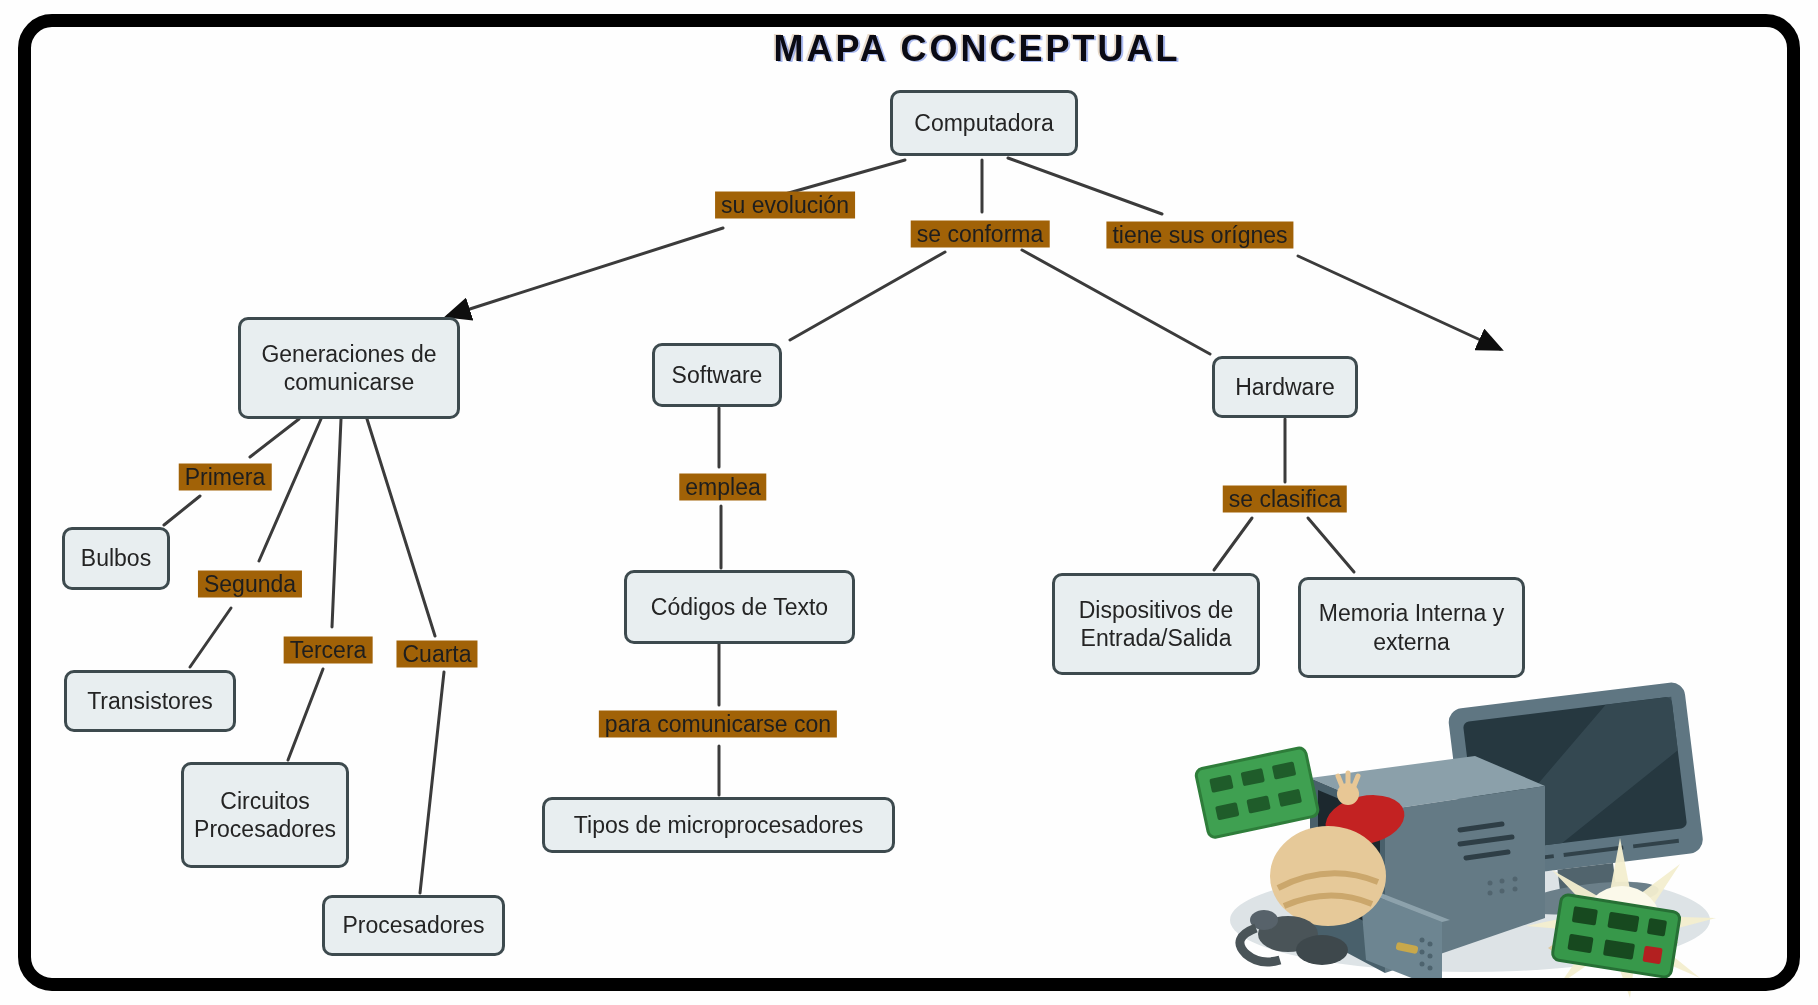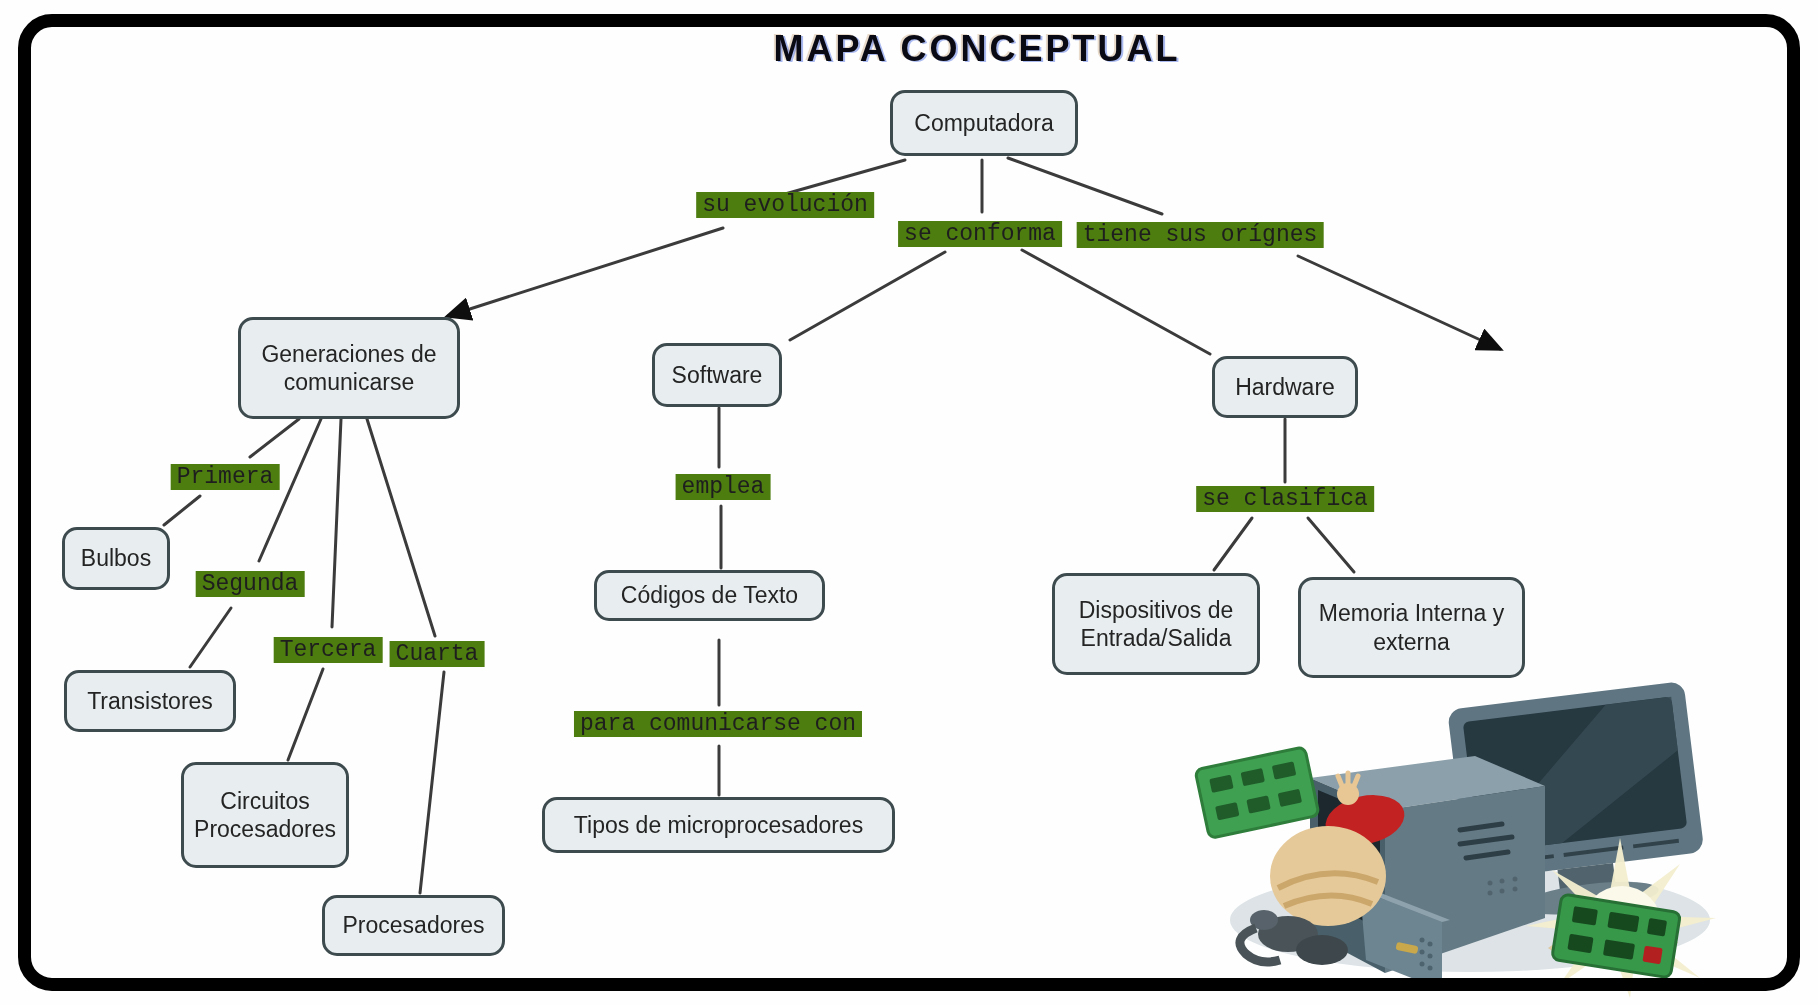--- a/index.html
+++ b/index.html
@@ -12,27 +12,27 @@
     border:13px solid #000;border-radius:34px;pointer-events:none;
   }
   .map-title{
     position:absolute;left:977px;top:28px;transform:translateX(-50%);
     font-size:36px;font-weight:bold;letter-spacing:3px;color:#0a0a14;white-space:nowrap;
     text-shadow:2px 1px 0 rgba(45,85,220,0.40), -2px -1px 0 rgba(160,95,25,0.22);
   }
   .edges-svg{position:absolute;left:0;top:0;}
   .node{
     position:absolute;display:flex;align-items:center;justify-content:center;
-    background:#e8eef0;border:3px solid #3d4a4e;border-radius:15px;
+    background:#e8eef0;border:3px solid #3d4a4e;border-radius:10px;
     color:#242424;font-size:23px;line-height:1.22;text-align:center;
     box-sizing:border-box;padding:2px 12px;
   }
   .edge-label{
     position:absolute;transform:translate(-50%,-50%);
-    background:#4d7c0f;padding:0 6px;color:#1e1e1e;font-size:23px;white-space:nowrap;font-family:Liberation Mono, monospace;
+    background:#a16207;padding:0 6px;color:#1e1e1e;font-size:23px;white-space:nowrap;
   }
   .illus{position:absolute;left:1160px;top:678px;}
 </style>
 </head>
 <body>
 
 <div class="canvas">
 
   <svg class="edges-svg" width="1818" height="1005" viewBox="0 0 1818 1005">
     <defs>
@@ -91,21 +91,21 @@
   </div>
   <div class="node" style="left:64px;top:670px;width:172px;height:62px">
     <span>Transistores</span>
   </div>
   <div class="node" style="left:181px;top:762px;width:168px;height:106px">
     <span>Circuitos Procesadores</span>
   </div>
   <div class="node" style="left:322px;top:895px;width:183px;height:61px">
     <span>Procesadores</span>
   </div>
-  <div class="node" style="left:594px;top:570px;width:231px;height:51px">
+  <div class="node" style="left:624px;top:570px;width:231px;height:74px">
     <span>Códigos de Texto</span>
   </div>
   <div class="node" style="left:542px;top:797px;width:353px;height:56px">
     <span>Tipos de microprocesadores</span>
   </div>
   <div class="node" style="left:1052px;top:573px;width:208px;height:102px">
     <span>Dispositivos de Entrada/Salida</span>
   </div>
   <div class="node" style="left:1298px;top:577px;width:227px;height:101px">
     <span>Memoria Interna y externa</span>

